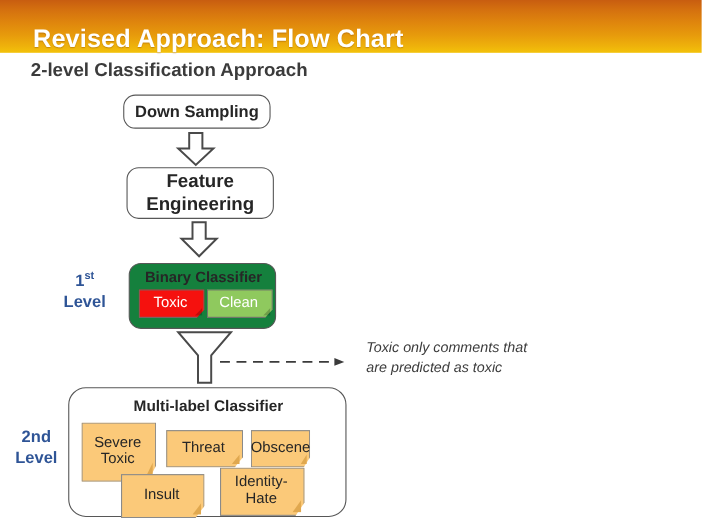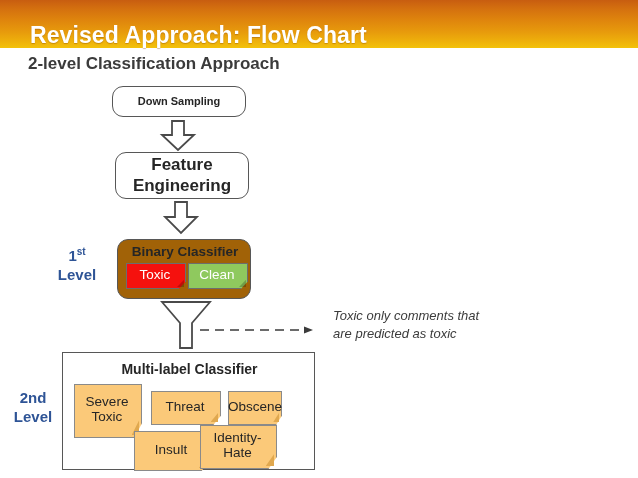--- a/index.html
+++ b/index.html
@@ -72,37 +72,37 @@
     justify-content: center;
     text-align: center;
     color: #262626;
     font-weight: bold;
     line-height: 1.18;
   }
 
   #box-down-sampling {
     left: 112px; top: 86px;
     width: 134px; height: 31px;
-    font-size: 11px;
+    font-size: 15px;
   }
   #box-feature-eng {
     left: 115px; top: 152px;
     width: 134px; height: 47px;
     font-size: 17px;
   }
 
   
   #box-binary {
     position: absolute;
     left: 117px; top: 239px;
     width: 134px; height: 60px;
     box-sizing: border-box;
     border: 1.6px solid #575757;
     border-radius: 11px;
-    background: #a16207;
+    background: #15803d;
   }
   #binary-title {
     position: absolute;
     left: 0; top: 4px;
     width: 134px;
     text-align: center;
     font-size: 13.5px;
     font-weight: bold;
     color: #262626;
   }
@@ -198,21 +198,21 @@
     line-height: 1.35;
   }
 
   
   #box-multilabel {
     position: absolute;
     left: 62px; top: 352px;
     width: 253px; height: 118px;
     box-sizing: border-box;
     border: 1.6px solid #575757;
-    border-radius: 0;
+    border-radius: 16px;
     background: #ffffff;
   }
   #multilabel-title {
     position: absolute;
     left: 0; top: 8px;
     width: 253px;
     text-align: center;
     font-size: 14px;
     font-weight: bold;
     color: #262626;
@@ -241,21 +241,21 @@
     right: 1px; bottom: 1px;
     width: 11%; height: 28%;
     background: #e0a84f;
     clip-path: polygon(100% 0, 100% 100%, 0 100%);
   }
   .ltag .txt { position: relative; z-index: 2; width: 100%; }
 
   #ltag-severe-toxic { left: 11px;  top: 31px; width: 66px; height: 52px; }
   #ltag-threat       { left: 88px;  top: 38px; width: 68px; height: 32px; }
   #ltag-obscene      { left: 165px; top: 38px; width: 52px; height: 32px; }
-  #ltag-insult       { left: 47px;  top: 78px; width: 74px; height: 38px; margin-left: 24px; }
+  #ltag-insult       { left: 47px;  top: 78px; width: 74px; height: 38px; }
   #ltag-identity     { left: 137px; top: 72px; width: 75px; height: 42px; }
 </style>
 </head>
 <body>
 
 <div id="slide">
 
   <div id="header-bar"></div>
   <div id="header-title">Revised Approach: Flow Chart</div>
 

